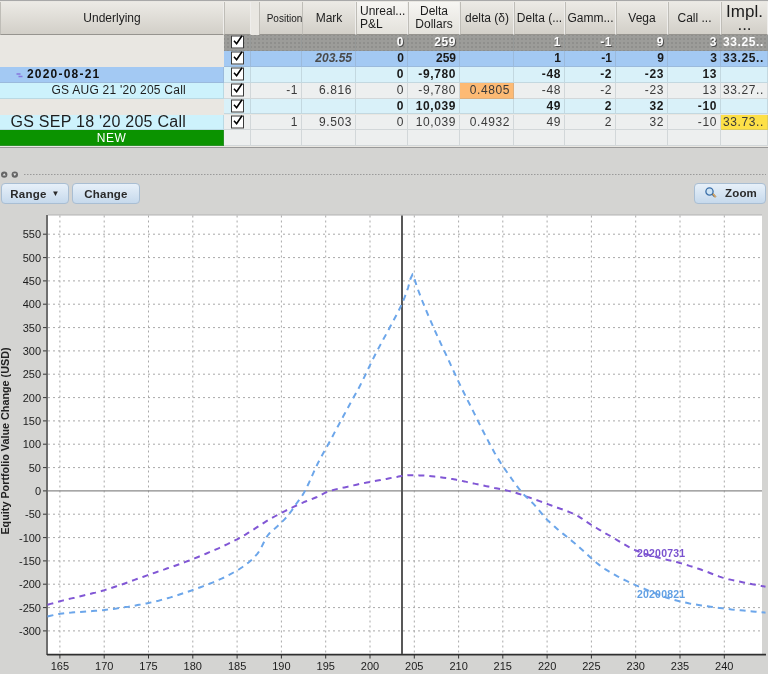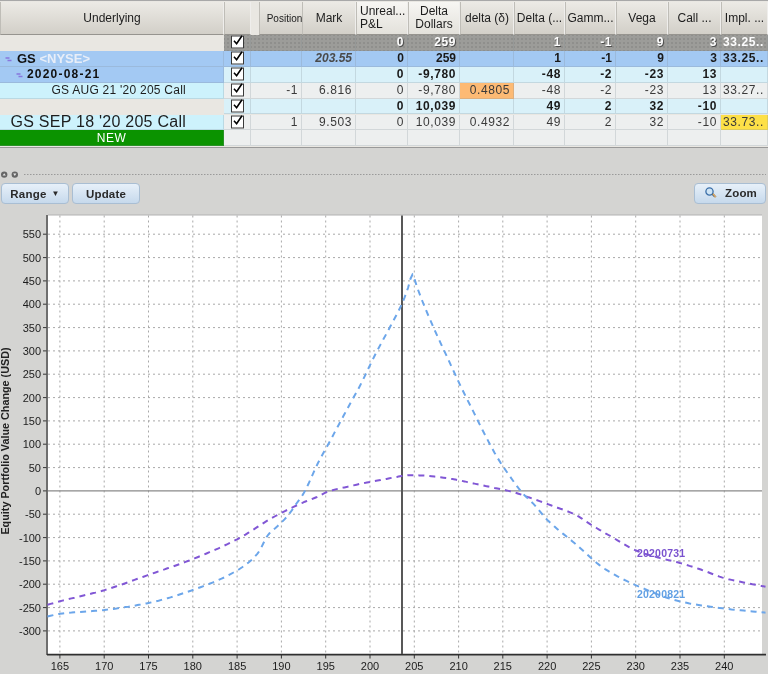--- a/index.html
+++ b/index.html
@@ -11,21 +11,21 @@
 <div style="position:absolute;left:224px;top:1px;width:27px;height:33px;background:linear-gradient(#eceae5,#d2cfc8);box-sizing:border-box;border-right:1px solid #efeeec;border-left:1px solid #bfbdb7;border-bottom:1px solid #96948f;display:flex;align-items:center;justify-content:center;color:#1c1c1c;font-size:12px;line-height:13px;text-align:center;"></div>
 <div style="position:absolute;left:251px;top:1px;width:51px;height:33px;background:linear-gradient(#eceae5,#d2cfc8);box-sizing:border-box;border-right:1px solid #efeeec;border-left:1px solid #bfbdb7;border-bottom:1px solid #96948f;display:flex;align-items:center;justify-content:center;color:#1c1c1c;font-size:10px;line-height:13px;text-align:center;margin-left:8px;">Position</div>
 <div style="position:absolute;left:302px;top:1px;width:54px;height:33px;background:linear-gradient(#eceae5,#d2cfc8);box-sizing:border-box;border-right:1px solid #efeeec;border-left:1px solid #bfbdb7;border-bottom:1px solid #96948f;display:flex;align-items:center;justify-content:center;color:#1c1c1c;font-size:12px;line-height:13px;text-align:center;">Mark</div>
 <div style="position:absolute;left:356px;top:1px;width:52px;height:33px;background:linear-gradient(#f7f6f3,#e3e1db);box-sizing:border-box;border-right:1px solid #efeeec;border-left:1px solid #bfbdb7;border-bottom:1px solid #96948f;display:flex;align-items:center;justify-content:left;padding-left:3px;color:#1c1c1c;font-size:12px;line-height:13px;text-align:left;">Unreal...<br>P&amp;L</div>
 <div style="position:absolute;left:408px;top:1px;width:52px;height:33px;background:linear-gradient(#f7f6f3,#e3e1db);box-sizing:border-box;border-right:1px solid #efeeec;border-left:1px solid #bfbdb7;border-bottom:1px solid #96948f;display:flex;align-items:center;justify-content:center;color:#1c1c1c;font-size:12px;line-height:13px;text-align:center;">Delta<br>Dollars</div>
 <div style="position:absolute;left:460px;top:1px;width:54px;height:33px;background:linear-gradient(#eceae5,#d2cfc8);box-sizing:border-box;border-right:1px solid #efeeec;border-left:1px solid #bfbdb7;border-bottom:1px solid #96948f;display:flex;align-items:center;justify-content:center;color:#1c1c1c;font-size:12px;line-height:13px;text-align:center;">delta (δ)</div>
 <div style="position:absolute;left:514px;top:1px;width:51px;height:33px;background:linear-gradient(#eceae5,#d2cfc8);box-sizing:border-box;border-right:1px solid #efeeec;border-left:1px solid #bfbdb7;border-bottom:1px solid #96948f;display:flex;align-items:center;justify-content:center;color:#1c1c1c;font-size:12px;line-height:13px;text-align:center;">Delta (...</div>
 <div style="position:absolute;left:565px;top:1px;width:51px;height:33px;background:linear-gradient(#eceae5,#d2cfc8);box-sizing:border-box;border-right:1px solid #efeeec;border-left:1px solid #bfbdb7;border-bottom:1px solid #96948f;display:flex;align-items:center;justify-content:center;color:#1c1c1c;font-size:12px;line-height:13px;text-align:center;">Gamm...</div>
 <div style="position:absolute;left:616px;top:1px;width:52px;height:33px;background:linear-gradient(#eceae5,#d2cfc8);box-sizing:border-box;border-right:1px solid #efeeec;border-left:1px solid #bfbdb7;border-bottom:1px solid #96948f;display:flex;align-items:center;justify-content:center;color:#1c1c1c;font-size:12px;line-height:13px;text-align:center;">Vega</div>
 <div style="position:absolute;left:668px;top:1px;width:53px;height:33px;background:linear-gradient(#eceae5,#d2cfc8);box-sizing:border-box;border-right:1px solid #efeeec;border-left:1px solid #bfbdb7;border-bottom:1px solid #96948f;display:flex;align-items:center;justify-content:center;color:#1c1c1c;font-size:12px;line-height:13px;text-align:center;">Call ...</div>
-<div style="position:absolute;left:721px;top:1px;width:47px;height:33px;background:linear-gradient(#eceae5,#d2cfc8);box-sizing:border-box;border-right:1px solid #efeeec;border-left:1px solid #bfbdb7;border-bottom:1px solid #96948f;display:flex;align-items:center;justify-content:center;color:#1c1c1c;font-size:12px;line-height:13px;text-align:center;">Impl. ...</div>
+<div style="position:absolute;left:721px;top:1px;width:47px;height:33px;background:linear-gradient(#eceae5,#d2cfc8);box-sizing:border-box;border-right:1px solid #efeeec;border-left:1px solid #bfbdb7;border-bottom:1px solid #96948f;display:flex;align-items:center;justify-content:center;color:#1c1c1c;font-size:17px;line-height:13px;text-align:center;">Impl. ...</div>
 <div style="position:absolute;left:224px;top:34px;width:27px;height:15.899999999999999px;background:radial-gradient(circle, rgba(80,80,78,0.28) 0.5px, transparent 1px) 2px 2px/4px 4px, #9c9c99;box-sizing:border-box;border-right:1px solid rgba(130,145,152,0.25);border-bottom:1px solid rgba(130,145,152,0.25);overflow:hidden;">
         <div style="position:absolute;left:7px;top:50%;transform:translateY(-50%);width:11px;height:11px;background:#fff;border:1px solid #3a3a3a;box-sizing:content-box;">
           <svg width="12" height="13" viewBox="0 0 12 13" style="position:absolute;left:0px;top:-2px;">
             <path d="M2 6.2 L4.6 9.2 L10 1.2" stroke="#000" stroke-width="1.6" fill="none"></path>
           </svg>
         </div>
       </div>
 <div style="position:absolute;left:251px;top:34px;width:51px;height:15.899999999999999px;background:radial-gradient(circle, rgba(80,80,78,0.28) 0.5px, transparent 1px) 2px 2px/4px 4px, #9c9c99;box-sizing:border-box;border-right:1px solid rgba(130,145,152,0.25);border-bottom:1px solid rgba(130,145,152,0.25);overflow:hidden;"></div>
 <div style="position:absolute;left:302px;top:34px;width:54px;height:15.899999999999999px;background:radial-gradient(circle, rgba(80,80,78,0.28) 0.5px, transparent 1px) 2px 2px/4px 4px, #9c9c99;box-sizing:border-box;border-right:1px solid rgba(130,145,152,0.25);border-bottom:1px solid rgba(130,145,152,0.25);overflow:hidden;"></div>
 <div style="position:absolute;left:356px;top:34px;width:52px;height:15.899999999999999px;background:radial-gradient(circle, rgba(80,80,78,0.28) 0.5px, transparent 1px) 2px 2px/4px 4px, #9c9c99;box-sizing:border-box;border-right:1px solid rgba(130,145,152,0.25);border-bottom:1px solid rgba(130,145,152,0.25);overflow:hidden;">
@@ -42,26 +42,20 @@
         <div style="position:absolute;right:3px;top:50%;transform:translateY(-50%);font-weight:bold;color:#fdfdfd;white-space:nowrap;letter-spacing:0.6px;text-shadow:1px 1px 0 rgba(70,70,70,0.9);">-1</div>
       </div>
 <div style="position:absolute;left:616px;top:34px;width:52px;height:15.899999999999999px;background:radial-gradient(circle, rgba(80,80,78,0.28) 0.5px, transparent 1px) 2px 2px/4px 4px, #9c9c99;box-sizing:border-box;border-right:1px solid rgba(130,145,152,0.25);border-bottom:1px solid rgba(130,145,152,0.25);overflow:hidden;">
         <div style="position:absolute;right:3px;top:50%;transform:translateY(-50%);font-weight:bold;color:#fdfdfd;white-space:nowrap;letter-spacing:0.6px;text-shadow:1px 1px 0 rgba(70,70,70,0.9);">9</div>
       </div>
 <div style="position:absolute;left:668px;top:34px;width:53px;height:15.899999999999999px;background:radial-gradient(circle, rgba(80,80,78,0.28) 0.5px, transparent 1px) 2px 2px/4px 4px, #9c9c99;box-sizing:border-box;border-right:1px solid rgba(130,145,152,0.25);border-bottom:1px solid rgba(130,145,152,0.25);overflow:hidden;">
         <div style="position:absolute;right:3px;top:50%;transform:translateY(-50%);font-weight:bold;color:#fdfdfd;white-space:nowrap;letter-spacing:0.6px;text-shadow:1px 1px 0 rgba(70,70,70,0.9);">3</div>
       </div>
 <div style="position:absolute;left:721px;top:34px;width:47px;height:15.899999999999999px;background:radial-gradient(circle, rgba(80,80,78,0.28) 0.5px, transparent 1px) 2px 2px/4px 4px, #9c9c99;box-sizing:border-box;border-right:1px solid rgba(130,145,152,0.25);border-bottom:1px solid rgba(130,145,152,0.25);overflow:hidden;">
         <div style="position:absolute;left:2px;top:50%;transform:translateY(-50%);font-weight:bold;color:#fdfdfd;white-space:nowrap;letter-spacing:0.6px;">33.25..</div>
-      </div>
-<div style="position:absolute;left:0px;top:49.9px;width:224px;height:15.899999999999999px;background:#a3c9f3;box-sizing:border-box;border-right:1px solid rgba(130,145,152,0.25);border-bottom:1px solid rgba(130,145,152,0.25);overflow:hidden;">
-        <svg style="position:absolute;left:5px;top:6px" width="7" height="5" viewBox="0 0 7 5">
-          <path d="M0.5 1 L4.5 1 M2.5 3.6 L6.5 3.6" stroke="#8877dd" stroke-width="1.5" fill="none"></path>
-        </svg>
-        <div style="position:absolute;left:17px;top:50%;transform:translateY(-50%);font-size:13px;font-weight:bold;color:#111;">GS <span style="color:#e8eef8;">&lt;NYSE&gt;</span></div>
       </div>
 <div style="position:absolute;left:224px;top:49.9px;width:27px;height:15.899999999999999px;background:#a3c9f3;box-sizing:border-box;border-right:1px solid rgba(130,145,152,0.25);border-bottom:1px solid rgba(130,145,152,0.25);overflow:hidden;">
         <div style="position:absolute;left:7px;top:50%;transform:translateY(-50%);width:11px;height:11px;background:#fff;border:1px solid #3a3a3a;box-sizing:content-box;">
           <svg width="12" height="13" viewBox="0 0 12 13" style="position:absolute;left:0px;top:-2px;">
             <path d="M2 6.2 L4.6 9.2 L10 1.2" stroke="#000" stroke-width="1.6" fill="none"></path>
           </svg>
         </div>
       </div>
 <div style="position:absolute;left:251px;top:49.9px;width:51px;height:15.899999999999999px;background:#a3c9f3;box-sizing:border-box;border-right:1px solid rgba(130,145,152,0.25);border-bottom:1px solid rgba(130,145,152,0.25);overflow:hidden;"></div>
 <div style="position:absolute;left:302px;top:49.9px;width:54px;height:15.899999999999999px;background:#a3c9f3;box-sizing:border-box;border-right:1px solid rgba(130,145,152,0.25);border-bottom:1px solid rgba(130,145,152,0.25);overflow:hidden;">
@@ -361,18 +355,18 @@
 <text x="637" y="557" font-size="10.5" font-weight="bold" fill="#7a52cf" font-family="Liberation Sans, sans-serif" letter-spacing="0.2">20200731</text>
 <text x="637" y="598" font-size="10.5" font-weight="bold" fill="#61a0e4" font-family="Liberation Sans, sans-serif" letter-spacing="0.2">20200821</text>
 <text x="9" y="441" font-size="10.8" font-weight="bold" fill="#222" font-family="Liberation Sans, sans-serif" text-anchor="middle" transform="rotate(-90 9 441)">Equity Portfolio Value Change (USD)</text>
 <line x1="24" y1="174.5" x2="766" y2="174.5" stroke="#9a9a9a" stroke-width="1" stroke-dasharray="1.5 1.5"></line>
 <circle cx="4.2" cy="174.6" r="3.2" fill="#666"></circle>
 <path d="M2.6 175.6 L4.2 173.2 L5.800000000000001 175.6 Z" fill="#e8e8e8"></path>
 <circle cx="14.8" cy="174.6" r="3.2" fill="#666"></circle>
 <path d="M13.200000000000001 173.6 L14.8 176.0 L16.400000000000002 173.6 Z" fill="#e8e8e8"></path>
 </svg>
 <div style="position:absolute;left:1px;top:183px;width:68px;height:21px;box-sizing:border-box;background:linear-gradient(#e7f0f9,#c6d9ec);border:1px solid #a9bed3;border-radius:4px;display:flex;align-items:center;justify-content:center;font-size:11.5px;font-weight:bold;color:#2a2a2a;letter-spacing:0.2px;">Range<span style="font-size:8px;margin-left:5px;">▼</span></div>
-<div style="position:absolute;left:72px;top:183px;width:68px;height:21px;box-sizing:border-box;background:linear-gradient(#e7f0f9,#c6d9ec);border:1px solid #a9bed3;border-radius:4px;display:flex;align-items:center;justify-content:center;font-size:11.5px;font-weight:bold;color:#2a2a2a;letter-spacing:0.2px;">Update</div>
+<div style="position:absolute;left:72px;top:183px;width:68px;height:21px;box-sizing:border-box;background:linear-gradient(#e7f0f9,#c6d9ec);border:1px solid #a9bed3;border-radius:4px;display:flex;align-items:center;justify-content:center;font-size:11.5px;font-weight:bold;color:#2a2a2a;letter-spacing:0.2px;">Change</div>
 <div style="position:absolute;left:694px;top:182.5px;width:72px;height:21.5px;box-sizing:border-box;background:linear-gradient(#e7f0f9,#c6d9ec);border:1px solid #a9bed3;border-radius:4px;display:flex;align-items:center;justify-content:center;font-size:11.5px;font-weight:bold;color:#2a2a2a;letter-spacing:0.2px;"><svg width="16" height="15" viewBox="0 0 16 15" style="margin-right:6px;">
         <circle cx="6.5" cy="5.5" r="3.6" fill="#cfe4f4" stroke="#3a6ea8" stroke-width="1.3"></circle>
         <line x1="9" y1="8" x2="11.5" y2="10.5" stroke="#3a6ea8" stroke-width="1.6"></line>
         <path d="M9.5 8.5 l2.5 3 l1 -1 l-2.5 -3 z" fill="#e8b06a" stroke="#9a7030" stroke-width="0.5"></path>
       </svg>Zoom</div>
 </div>
 </body></html>

